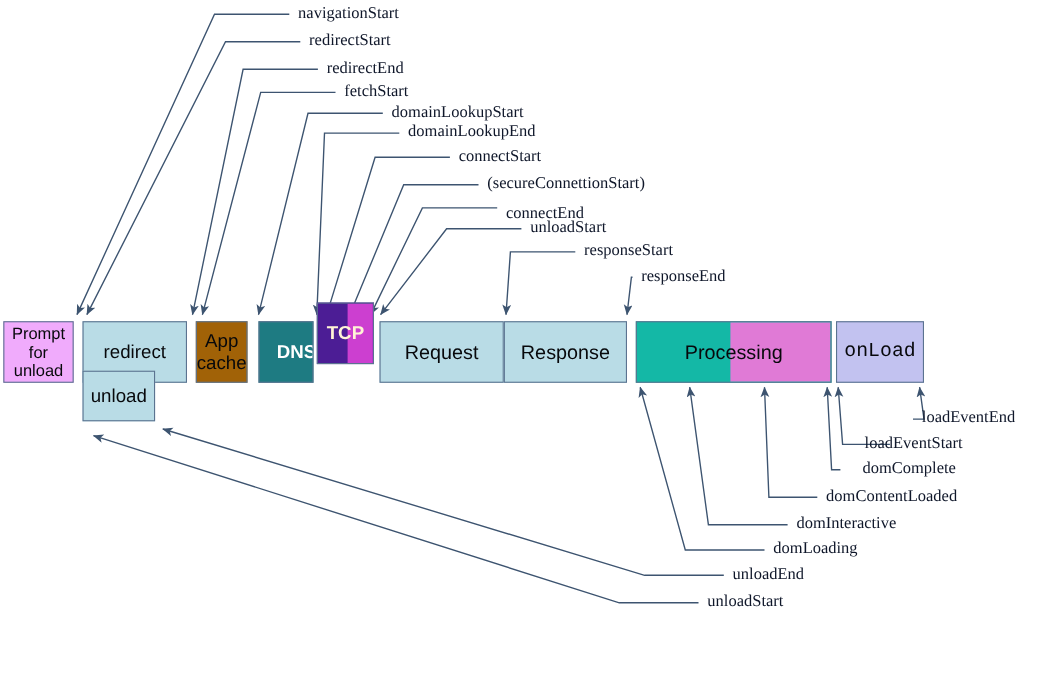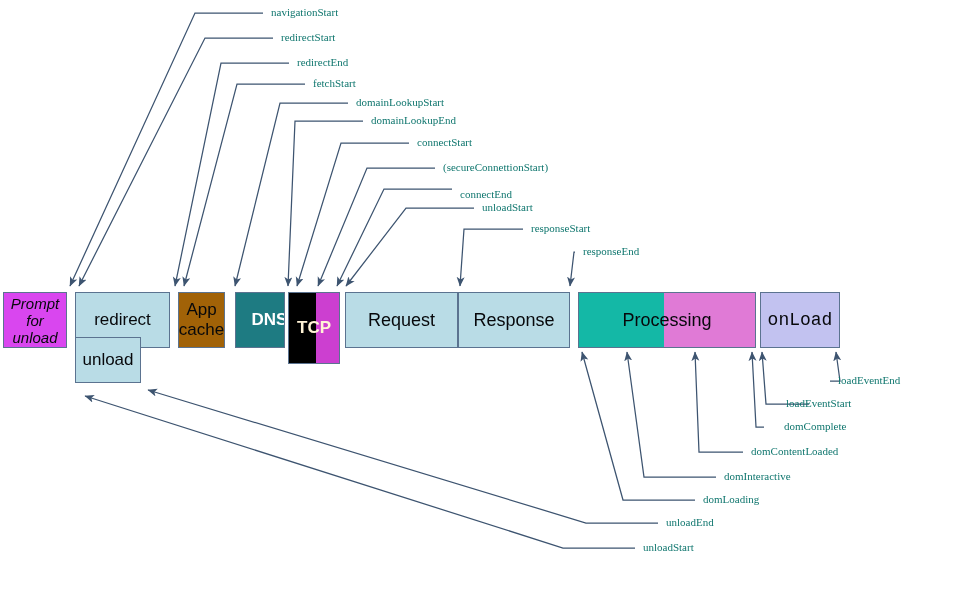--- a/index.html
+++ b/index.html
@@ -17,23 +17,23 @@
   }
   #wires{
     position:absolute;
     left:0; top:0;
     width:959px; height:612px;
     pointer-events:none;
   }
   .lbl{
     position:absolute;
     font-family:"Liberation Serif", serif;
-    font-size:11px;
+    font-size:15px;
     line-height:14px;
-    color:#0f766e;
+    color:#0f172a;
     white-space:nowrap;
   }
   .phase{
     position:absolute;
     box-sizing:border-box;
     border:1px solid #5b7390;
     display:flex;
     align-items:center;
     justify-content:center;
     text-align:center;
@@ -89,39 +89,39 @@
         <path d="M764,427 L756,427 L752,352" marker-end="url(#ah)"></path>
         <path d="M743,452 L699,452 L695,352" marker-end="url(#ah)"></path>
         <path d="M716,477 L644,477 L627,352" marker-end="url(#ah)"></path>
         <path d="M695,500 L623,500 L582,352" marker-end="url(#ah)"></path>
         <path d="M658,523 L586,523 L148,390" marker-end="url(#ah)"></path>
         <path d="M635,548 L563,548 L85,396" marker-end="url(#ah)"></path>
       </g>
   </svg>
 
   <div id="phase-layer">
-      <div class="phase" style="left: 3px; top: 292px; width: 64px; height: 56px; background: #d946ef; font-style: italic;">
+      <div class="phase" style="left: 3px; top: 292px; width: 64px; height: 56px; background: #f0abfc;">
         <span class="cap cap-sm" style="white-space: pre-line;">Prompt
 for
 unload</span>
       </div>
       <div class="phase" style="left: 75px; top: 292px; width: 95px; height: 56px; background: rgb(185, 220, 230);">
         <span class="cap cap-md" style="white-space: pre-line;">redirect</span>
       </div>
       <div class="phase" style="left: 75px; top: 337px; width: 66px; height: 46px; background: rgb(185, 220, 230);">
         <span class="cap cap-md" style="white-space: pre-line;">unload</span>
       </div>
       <div class="phase" style="left: 178px; top: 292px; width: 47px; height: 56px; background: #a16207;">
         <span class="cap cap-md" style="white-space: pre-line;">App
 cache</span>
       </div>
       <div class="phase dns" style="left: 235px; top: 292px; width: 50px; height: 56px; background: rgb(30, 123, 130);">
         <span class="cap cap-md" style="white-space: pre-line;">DNS</span>
       </div>
-      <div class="phase tcp" style="left: 288px; top: 292px; width: 52px; height: 72px; background: #000000;">
+      <div class="phase tcp" style="left: 288px; top: 275px; width: 52px; height: 56px; background: #4c1d95;">
         <div class="split" style="left: 27px; right: 0px; background: rgb(204, 63, 208);"></div>
         <span class="cap cap-md" style="white-space: pre-line;">TCP</span>
       </div>
       <div class="phase" style="left: 345px; top: 292px; width: 113px; height: 56px; background: rgb(185, 220, 230);">
         <span class="cap cap-lg" style="white-space: pre-line;">Request</span>
       </div>
       <div class="phase" style="left: 458px; top: 292px; width: 112px; height: 56px; background: rgb(185, 220, 230);">
         <span class="cap cap-lg" style="white-space: pre-line;">Response</span>
       </div>
       <div class="phase" style="left: 578px; top: 292px; width: 178px; height: 56px; background: #14b8a6;">

